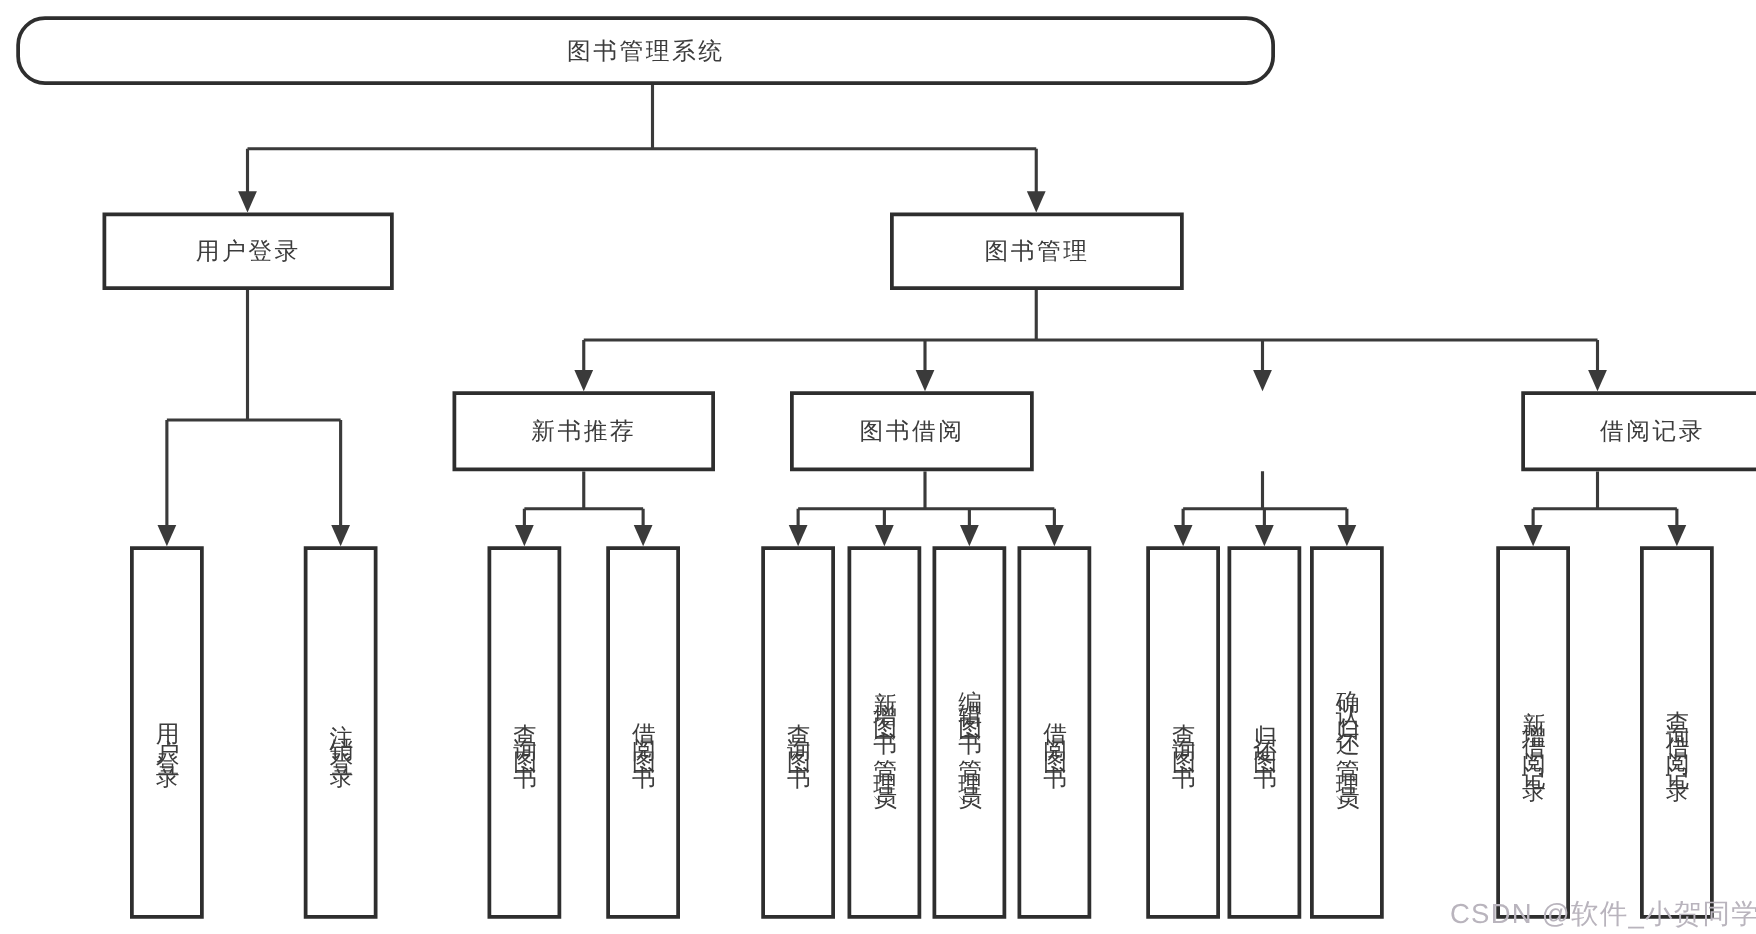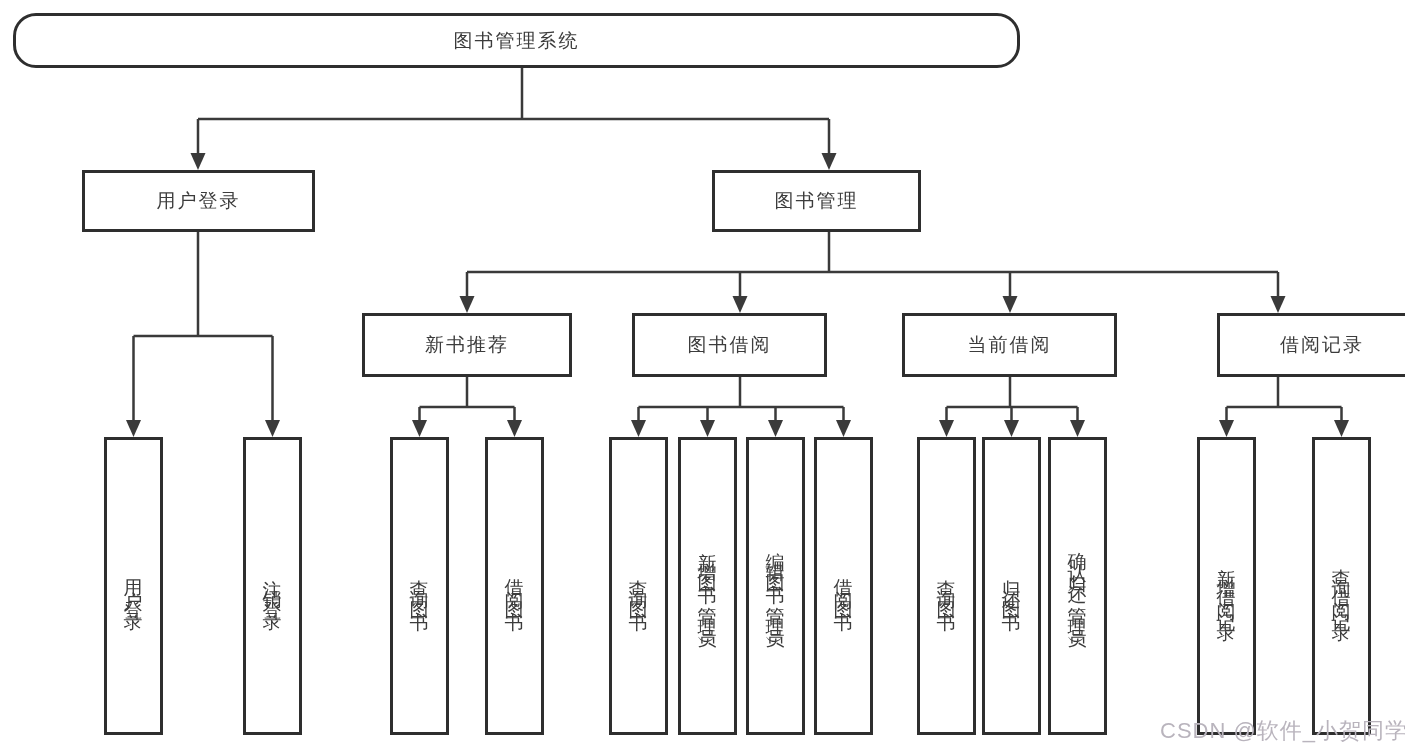--- a/index.html
+++ b/index.html
@@ -97,25 +97,24 @@
       <polygon points="1004,420 1019,420 1011.5,437"></polygon>
       <polygon points="1070,420 1085,420 1077.5,437"></polygon>
       <polygon points="1219,420 1234,420 1226.5,437"></polygon>
       <polygon points="1334,420 1349,420 1341.5,437"></polygon>
     </g>
   </svg>
 
   <div class="node root-node">图书管理系统</div>
 
   <div class="node l2-node" style="left:82px; width:233px;">用户登录</div>
-  <div class="node l2-node" style="left:712px; width:209px;">图书管理</div>
+  <div class="node l2-node" style="left:712px; width:235px;">图书管理</div>
 
   <div class="node l3-node" style="left:362px; width:210px;">新书推荐</div>
   <div class="node l3-node" style="left:632px; width:195px;">图书借阅</div>
-  <div class="node l3-node" style="left:902px; width:215px;">当前借阅</div>
   <div class="node l3-node" style="left:1173px; width:210px;margin-left:44px;">借阅记录</div>
 
   <div class="node leaf-node" style="left:104px;">
     <span>用户登录</span>
   </div>
   <div class="node leaf-node" style="left:243px;">
     <span>注销登录</span>
   </div>
   <div class="node leaf-node" style="left:390px;">
     <span>查询图书</span>

